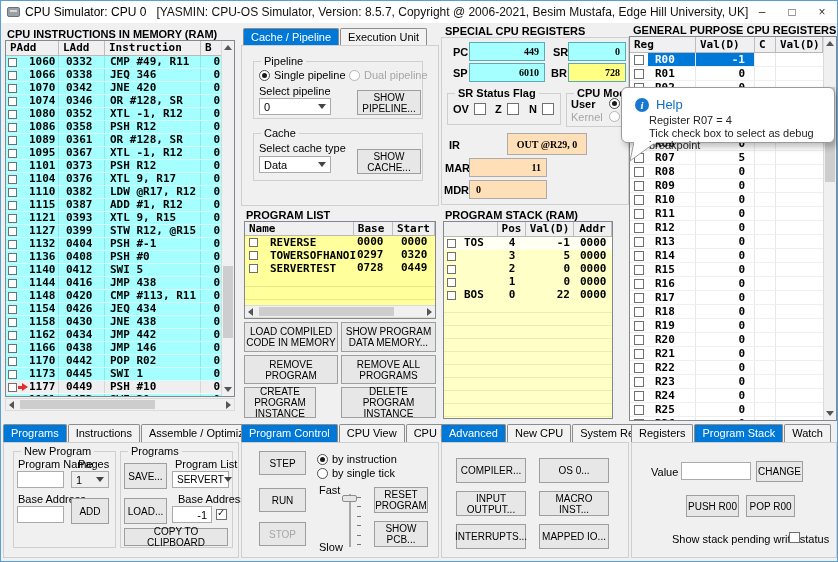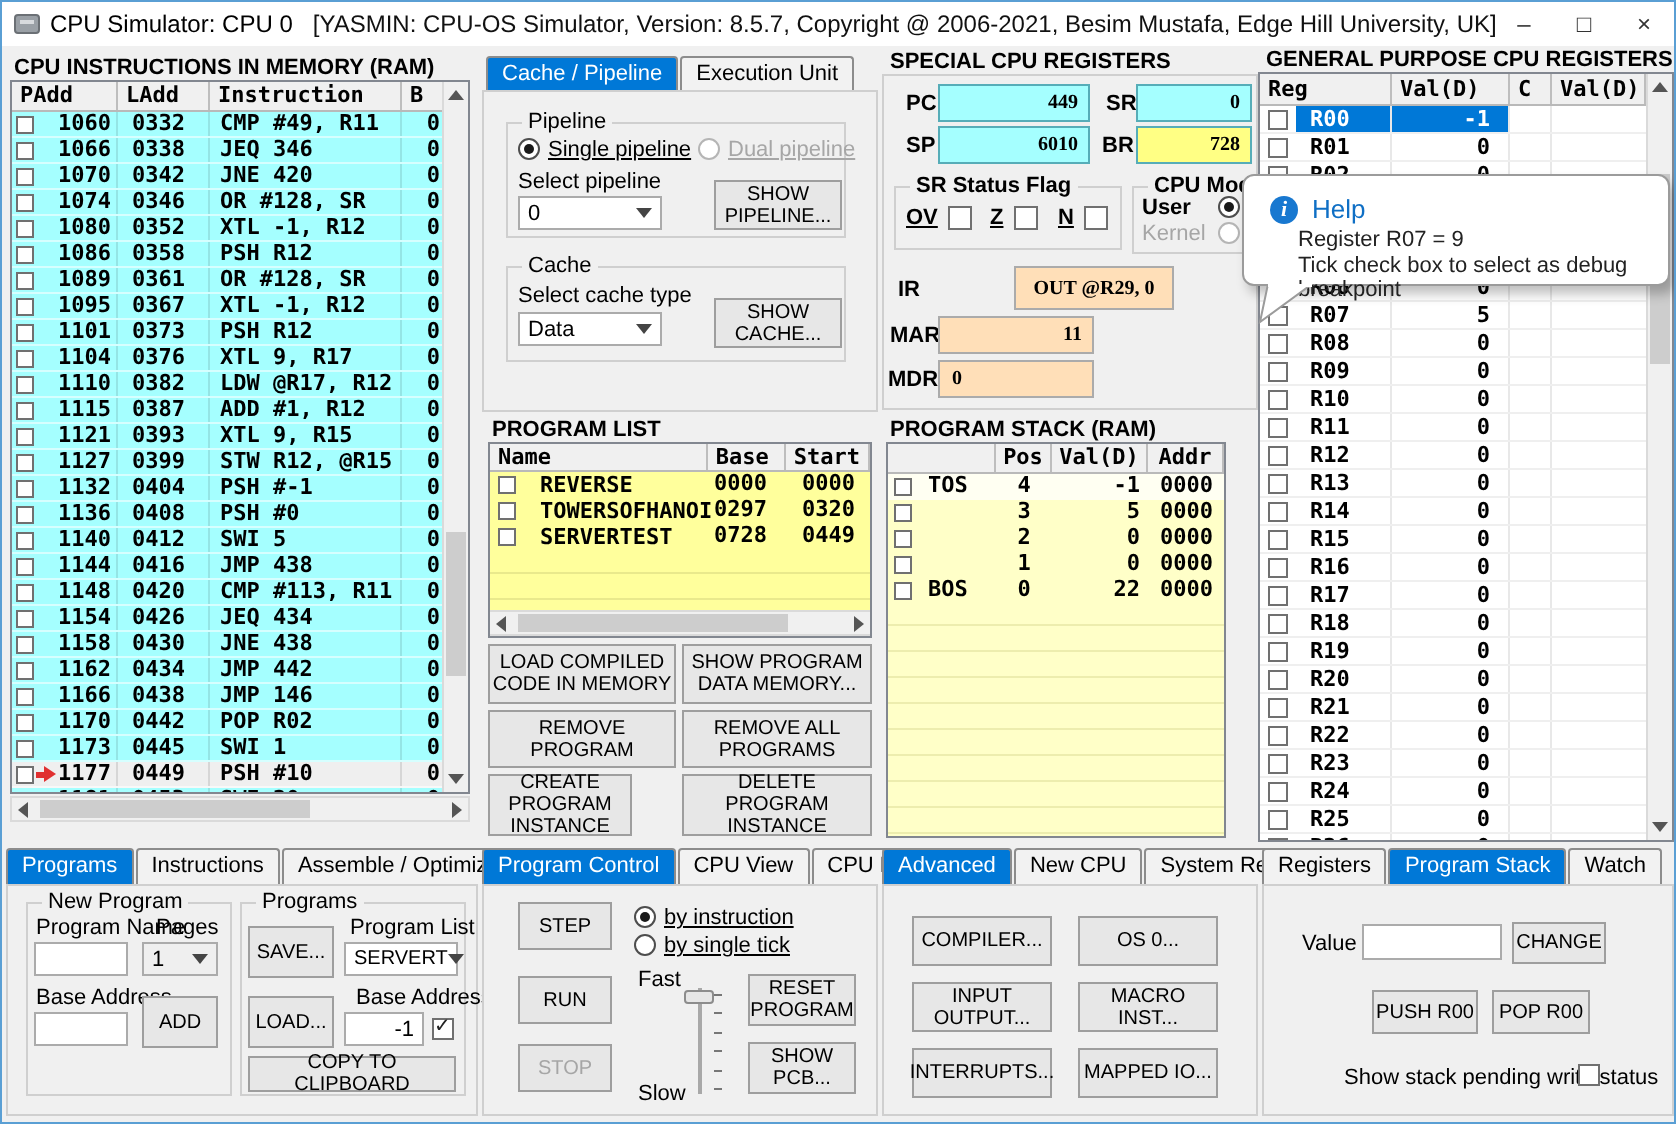--- a/index.html
+++ b/index.html
@@ -73,21 +73,21 @@
   .prow .c-name{width:112px;display:flex;align-items:center;}
   .prow .c-name .cb{margin-left:4px;margin-right:12px;width:9px;height:9px;}
   .prow .c-base{width:40px;} .prow .c-start{flex:1;padding-left:4px;}
   
   .reg-box{position:absolute;border:1px solid #56ADB8;display:flex;align-items:center;font-family:"Liberation Serif",serif;font-weight:bold;font-size:10px;}
   .reg-box.cyan{background:#A5FFFF;} .reg-box.yellow{background:#FFFF84;}
   .reg-box.peach{background:#FFDFB8;border-color:#ABABAB;}
   .reg-box.right{justify-content:flex-end;padding-right:5px;}
   .reg-box.left{justify-content:flex-start;padding-left:6px;}
   .reg-box.center{justify-content:center;margin-left:24px;}
-  .flag-item{position:absolute;display:flex;gap:5px;font-weight:bold;text-decoration:underline;}
+  .flag-item{position:absolute;display:flex;align-items:center;gap:5px;font-weight:bold;}
   
   .stack-table{position:absolute;left:442px;top:220px;width:170px;height:198px;border:1px solid #828790;background:repeating-linear-gradient(to bottom,#FFFFC8 0 12px,#EDEDAE 12px 13px);overflow:hidden;}
   .stack-head{display:flex;height:15px;background:#F0F0F0;border-bottom:1px solid #B9B9B9;}
   .stack-head .hc{border-right:1px solid #BDBDBD;line-height:14px;text-align:center;}
   .sh-blank{width:54px;} .sh-pos{width:28px;} .sh-val{width:48px;} .sh-addr{flex:1;}
   .srow{display:flex;height:13px;line-height:12px;background:#FFFFC8;}
   .srow.tos{background:#FFFFF2;}
   .srow .c-cb{width:14px;display:flex;align-items:center;} .srow .c-cb .cb{margin-left:3px;width:9px;height:9px;}
   .srow .c-marker{width:40px;padding-left:6px;}
   .srow .c-pos{width:28px;text-align:center;} .srow .c-val{width:48px;text-align:right;padding-right:4px;} .srow .c-addr{flex:1;padding-left:6px;}
@@ -870,21 +870,21 @@
     <div class="vscroll">
       <span class="tri-up up"></span>
       <span class="thumb" style="top:50px;height:95px;"></span>
       <span class="tri-dn dn"></span>
     </div>
   </div>
 
   <div class="tooltip">
     <span class="ticon">i</span>
     <span class="ttitle">Help</span>
-    <span class="tline1">Register R07 = 9</span>
+    <span class="tline1">Register R07 = 4</span>
     <span class="tline2">Tick check box to select as debug breakpoint</span>
   </div>
   <svg class="ttail" width="28" height="20">
     <polygon points="1,19 5,0 27,0" fill="#ffffff" stroke="#9B9B9B" stroke-width="1"></polygon>
     <rect x="5" y="0" width="22" height="1.5" fill="#ffffff"></rect>
   </svg>
 
   <div class="tabs" style="left:2px;top:424px;">
     <span class="tab sel">Programs</span>
     <span class="tab">Instructions</span>

